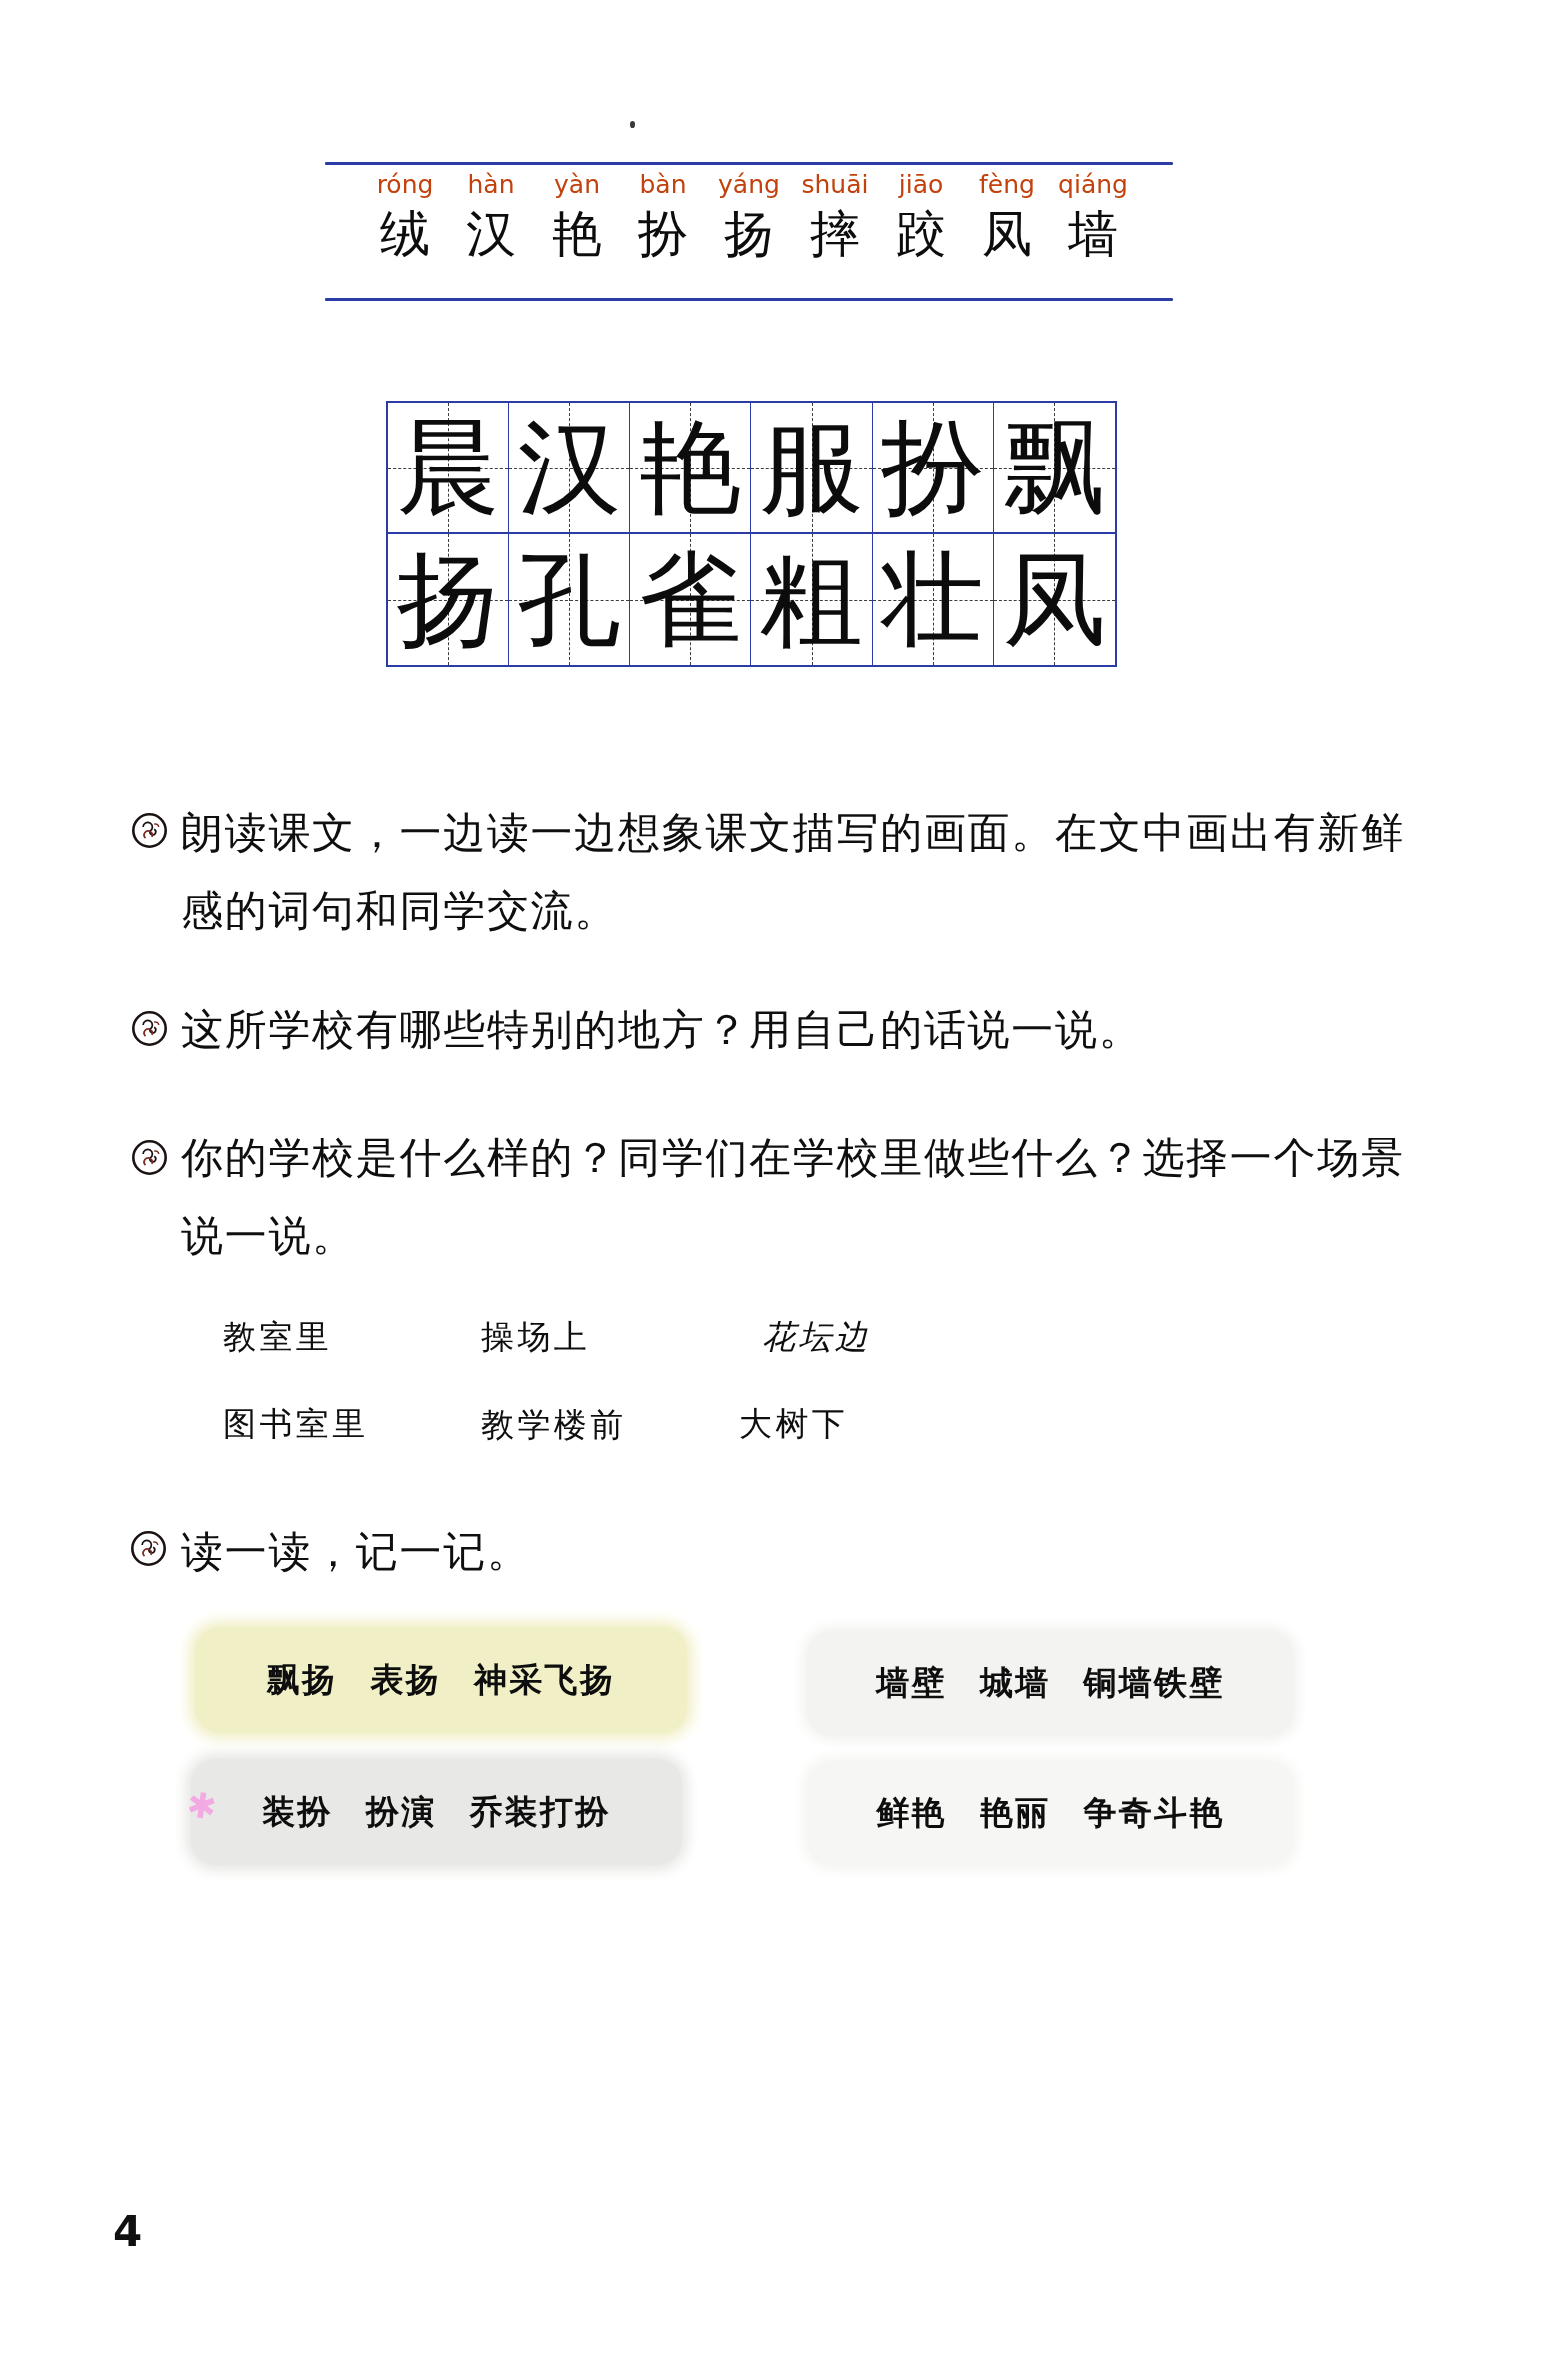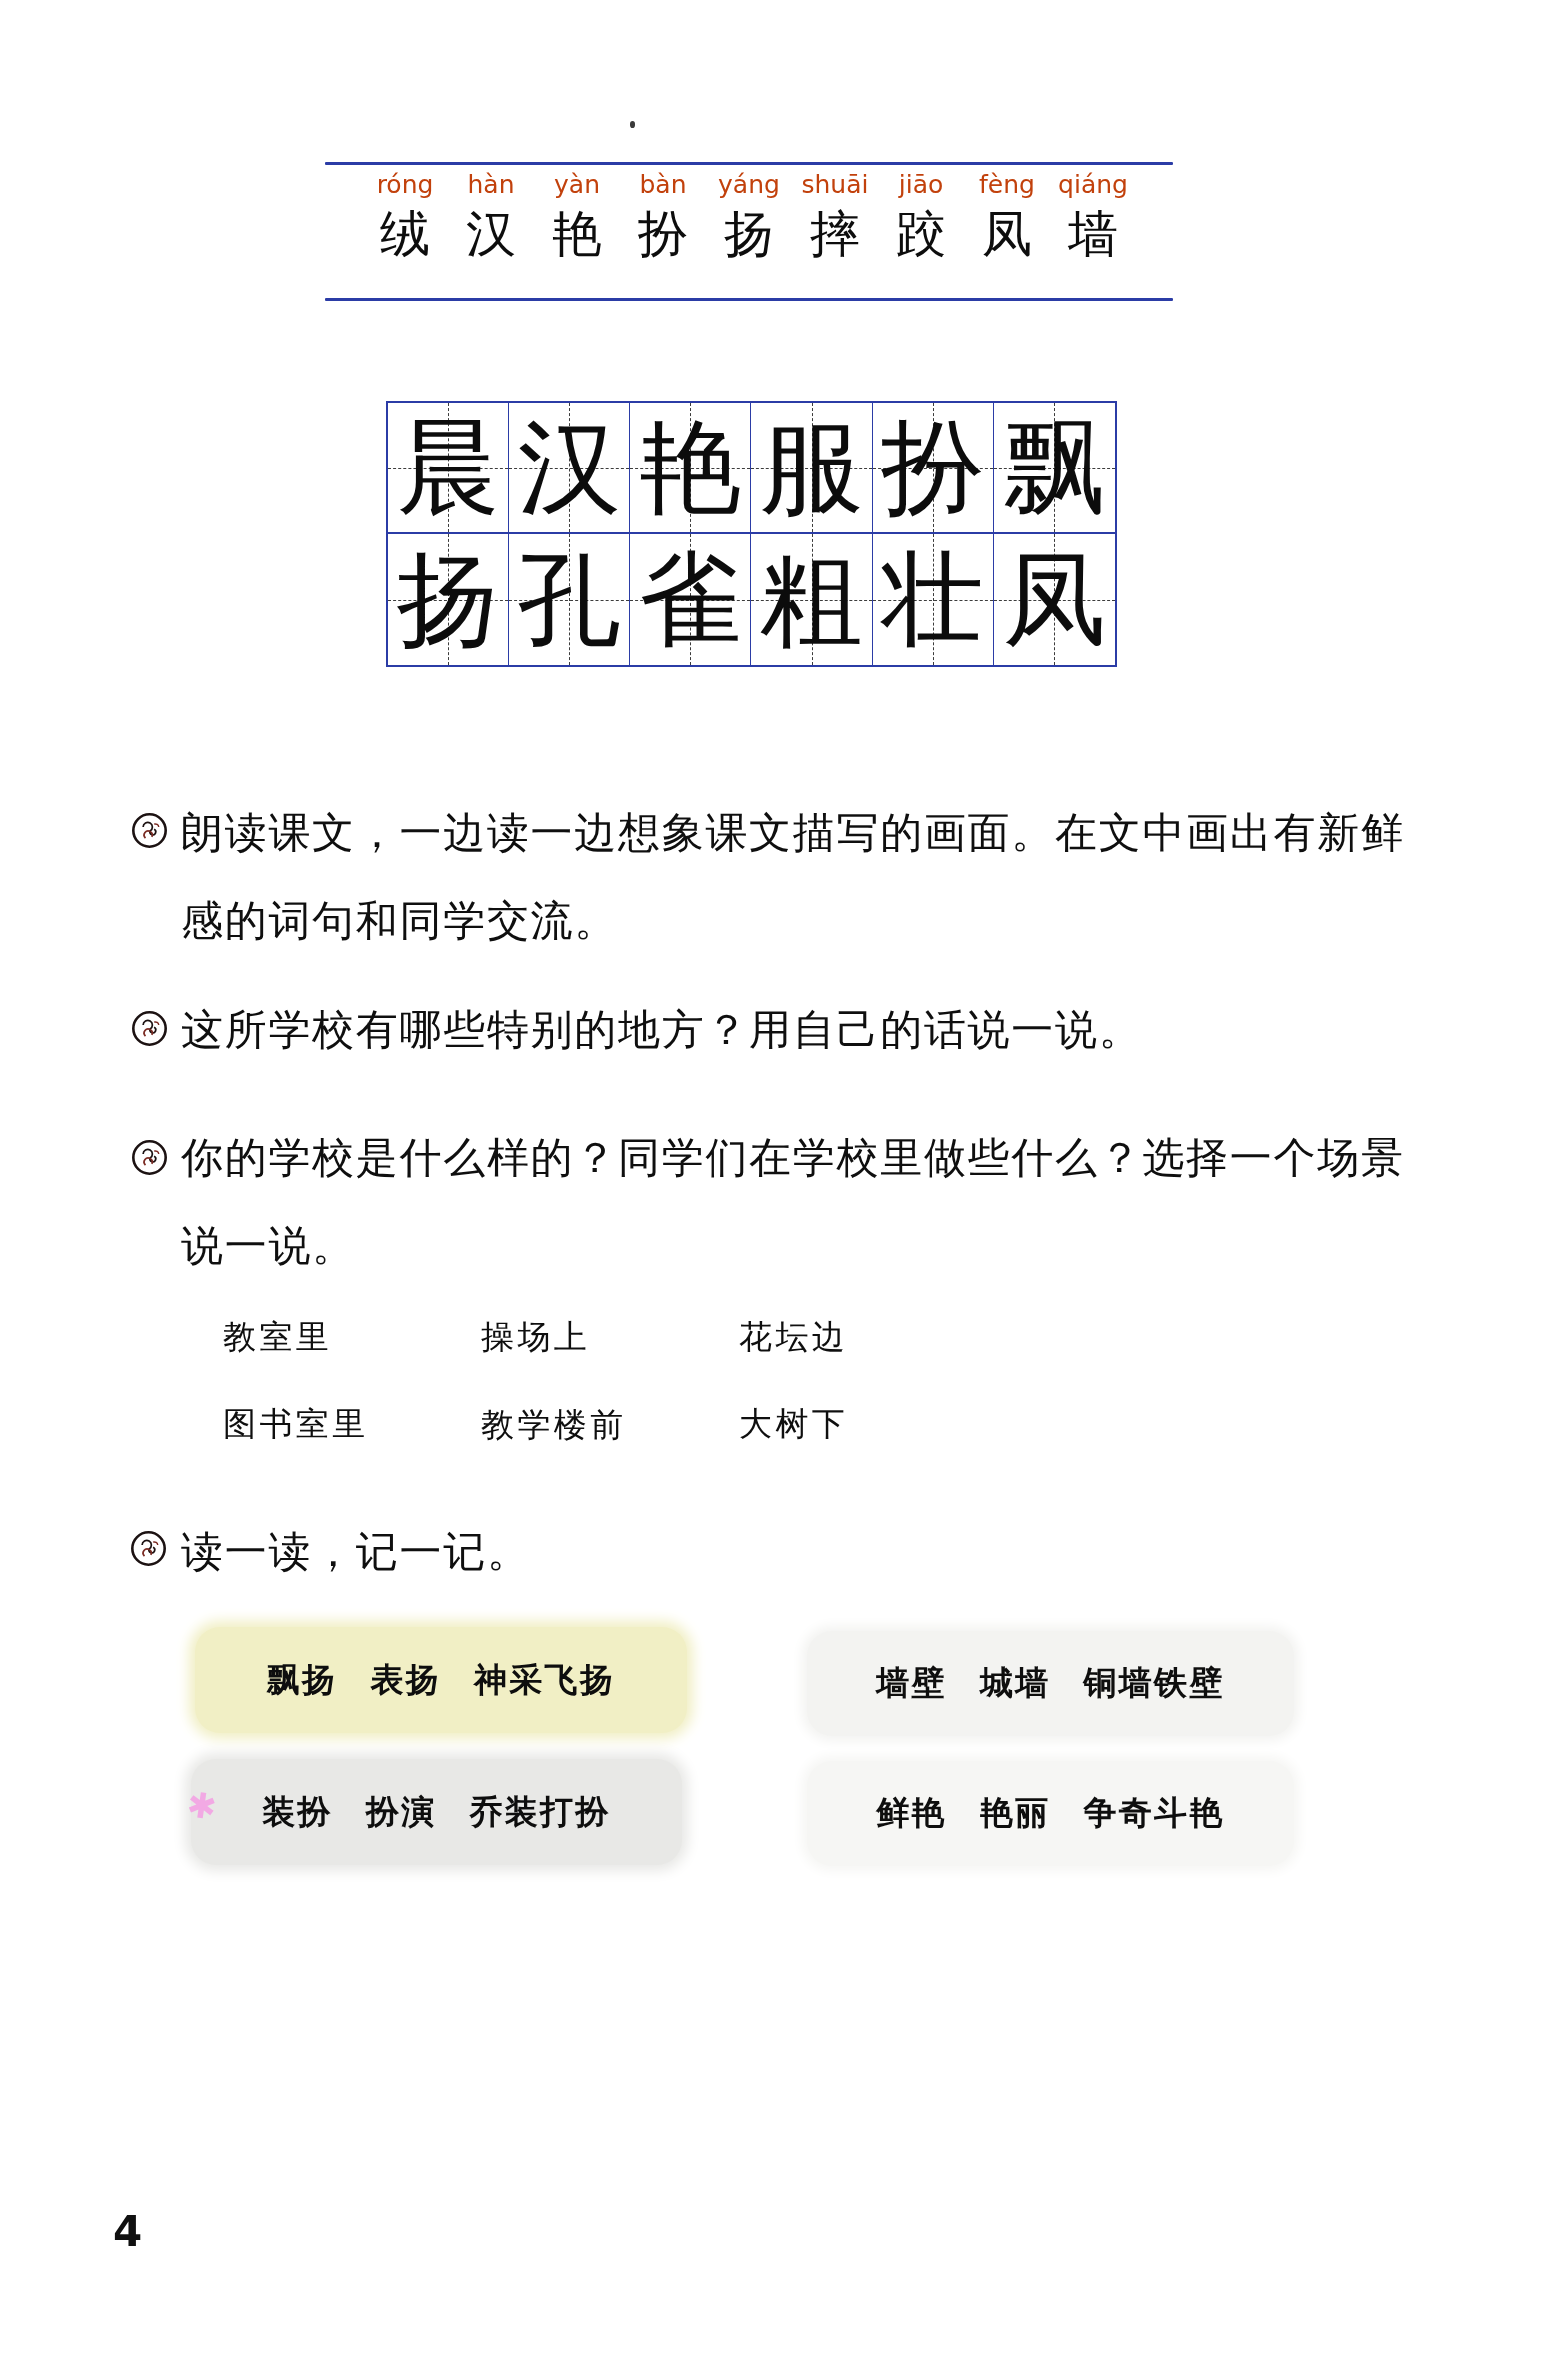--- a/index.html
+++ b/index.html
@@ -51,21 +51,21 @@
     border-top:1.1px dashed #3c3c3c;
   }
   .wcell span{position:relative;z-index:1;font-size:103px;line-height:1;color:#0c0c0c;}
 
   
   .stamp{position:absolute;width:37px;height:37px;}
   .ex-text{position:absolute;left:181px;}
   .ex-line{
     font-size:42px;line-height:43px;letter-spacing:1.7px;white-space:nowrap;color:#0f0f0f;
   }
-  .ex-line + .ex-line{margin-top:45px;}
+  .ex-line + .ex-line{margin-top:35px;}
 
   
   .loc{position:absolute;font-size:33px;line-height:46px;letter-spacing:3.4px;font-weight:500;white-space:nowrap;color:#0f0f0f;}
 
   
   .wg{
     position:absolute;display:flex;align-items:center;justify-content:center;gap:33px;
     border-radius:25px;font-size:33px;letter-spacing:2.3px;font-weight:600;color:#0e0e0e;
   }
   .wg span{white-space:nowrap;}
@@ -197,21 +197,21 @@
     <path d="M25 45 a7 7 0 1 1 11 -2" fill="none" stroke="#7a2a22" stroke-width="3"></path>
     <path d="M40 21 a6 6 0 0 1 8 5" fill="none" stroke="#7a2a22" stroke-width="2.5"></path>
   </svg>
   <div class="ex-text" style="top:1136px;">
     <div class="ex-line">你的学校是什么样的？同学们在学校里做些什么？选择一个场景</div>
     <div class="ex-line">说一说。</div>
   </div>
 
   <div class="loc" style="left:223px;top:1314px;">教室里</div>
   <div class="loc" style="left:481px;top:1314px;">操场上</div>
-  <div class="loc" style="left:739px;top:1314px;">花坛边</div>
+  <div class="loc" style="left:762px;top:1314px;font-style:italic;">花坛边</div>
   <div class="loc" style="left:223px;top:1401px;">图书室里</div>
   <div class="loc" style="left:481px;top:1402px;">教学楼前</div>
   <div class="loc" style="left:739px;top:1401px;">大树下</div>
 
   <svg class="stamp" style="left:130px;top:1530px;" viewBox="0 0 64 64">
     <circle cx="32" cy="32" r="28" fill="none" stroke="#1c1212" stroke-width="4.5"></circle>
     <path d="M21 26 a8 8 0 1 1 12 7 a5 5 0 1 0 7 -3" fill="none" stroke="#1c1212" stroke-width="3"></path>
     <path d="M25 45 a7 7 0 1 1 11 -2" fill="none" stroke="#7a2a22" stroke-width="3"></path>
     <path d="M40 21 a6 6 0 0 1 8 5" fill="none" stroke="#7a2a22" stroke-width="2.5"></path>
   </svg>

